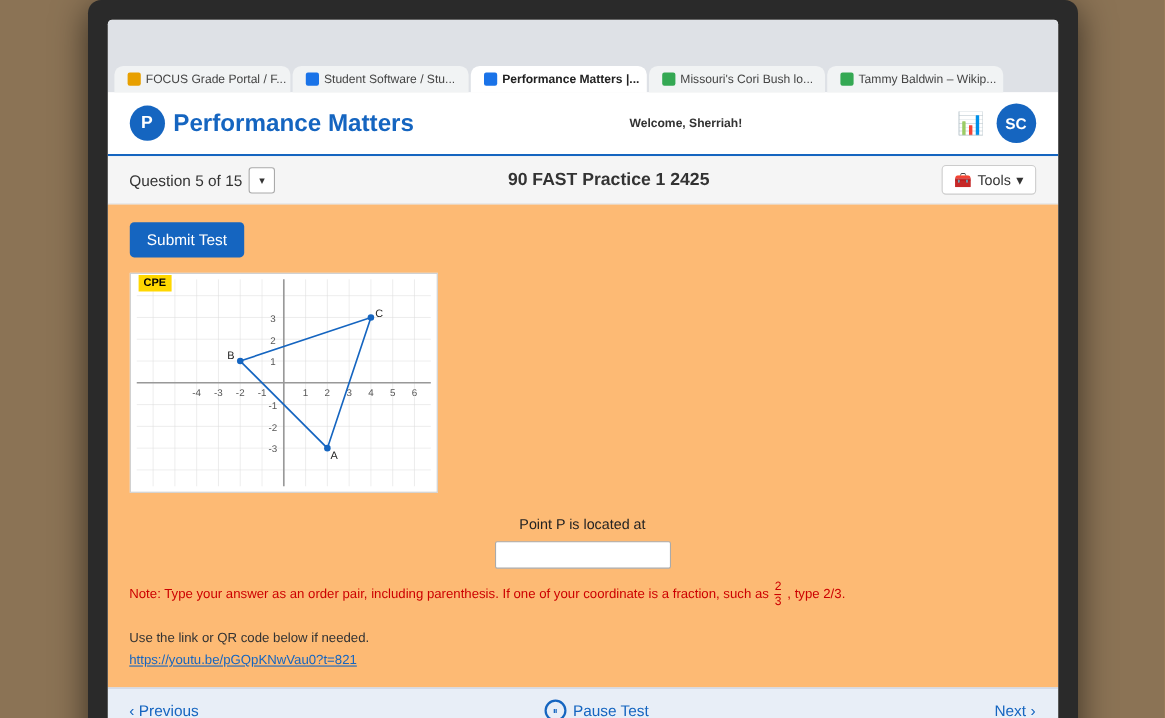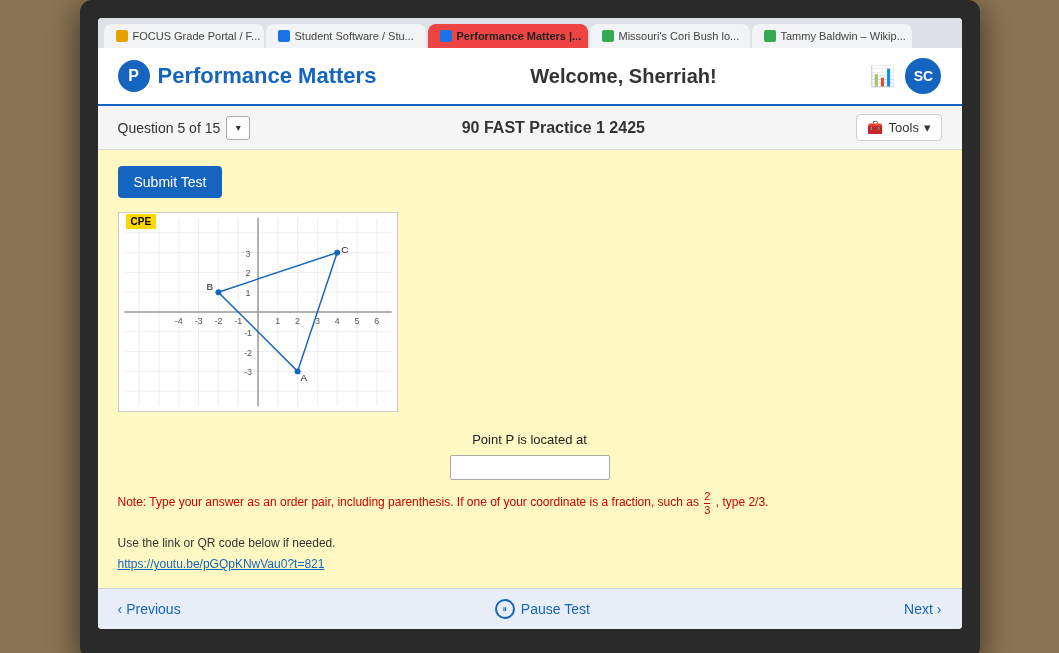--- a/index.html
+++ b/index.html
@@ -40,23 +40,24 @@
       display: flex;
       align-items: flex-start;
       gap: 5px;
       white-space: nowrap;
       max-width: 160px;
       overflow: hidden;
       text-overflow: ellipsis;
       cursor: pointer;
     }
     .tab.active {
-      background: #ef4444;
+      background: #ffffff;
       color: #222;
       font-weight: 600;
+      margin-top: 36px;
     }
     .tab-favicon {
       width: 12px;
       height: 12px;
       background: #4a90d9;
       border-radius: 2px;
       flex-shrink: 0;
     }
     .tab-favicon.orange { background: #e8a000; }
     .tab-favicon.blue2 { background: #1a73e8; }
@@ -83,21 +84,21 @@
       color: #fff;
       font-weight: bold;
       font-size: 16px;
     }
     .app-title {
       font-size: 22px;
       font-weight: bold;
       color: #1565C0;
     }
     .header-center {
-      font-size: 20px;
+      font-size: 11px;
       font-weight: bold;
       color: #333;
     }
     .header-right {
       display: flex;
       align-items: center;
       gap: 10px;
     }
     .chart-icon {
       color: #1565C0;
@@ -150,21 +151,21 @@
       background: #fff;
       border: 1px solid #ccc;
       border-radius: 4px;
       padding: 5px 10px;
       cursor: pointer;
       font-size: 13px;
       color: #333;
     }
     
     .main-content {
-      background: #fef9c3;
+      background: #fdba74;
       padding: 16px 20px;
     }
     .submit-btn {
       background: #1565C0;
       color: #fff;
       border: none;
       border-radius: 4px;
       padding: 8px 16px;
       font-size: 14px;
       cursor: pointer;

